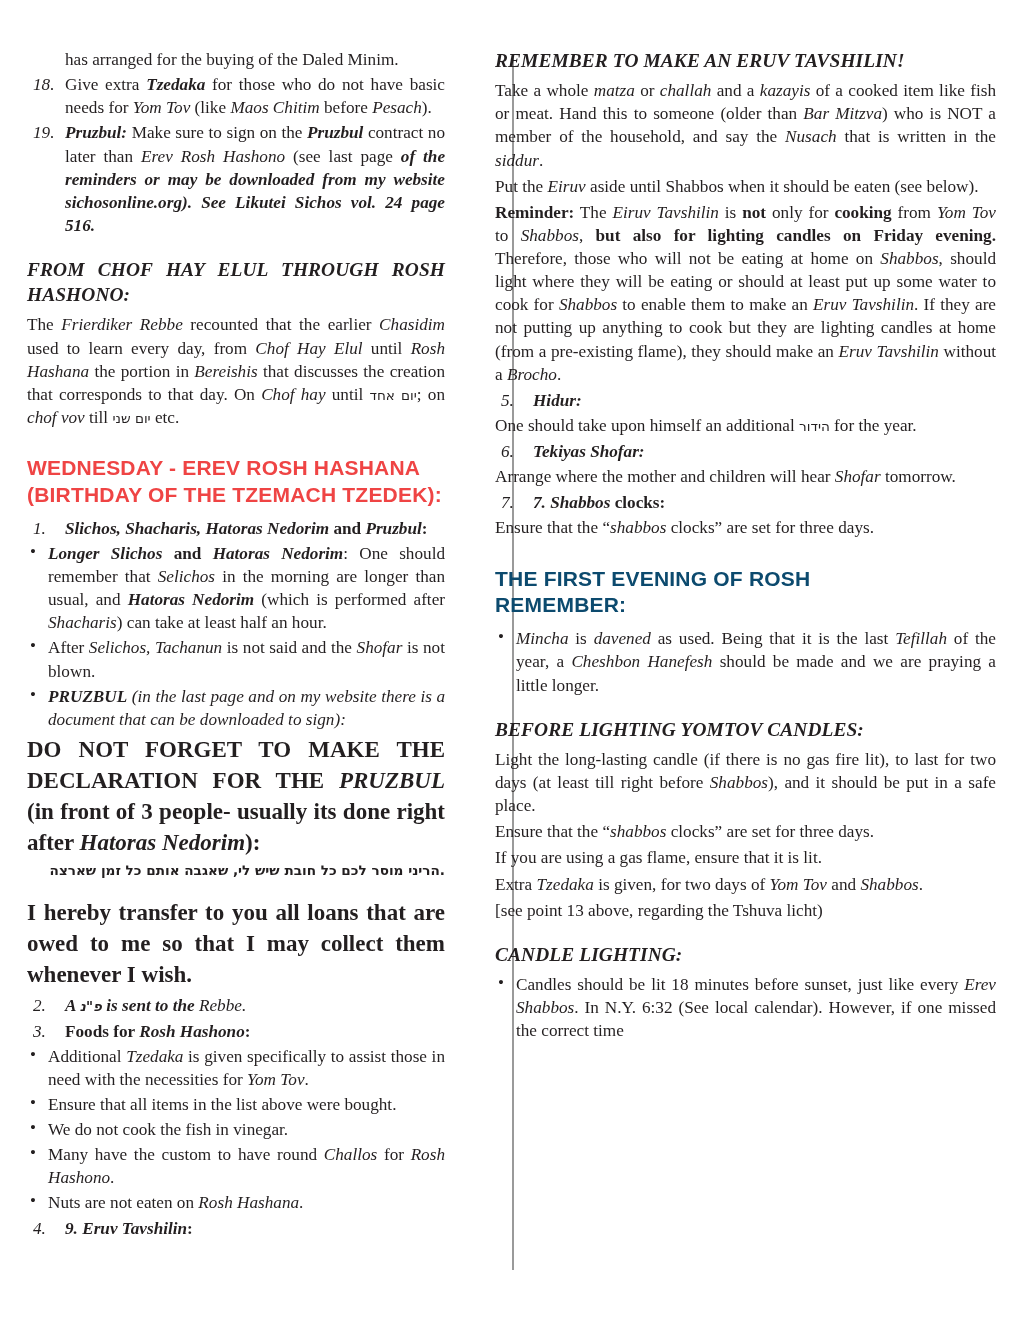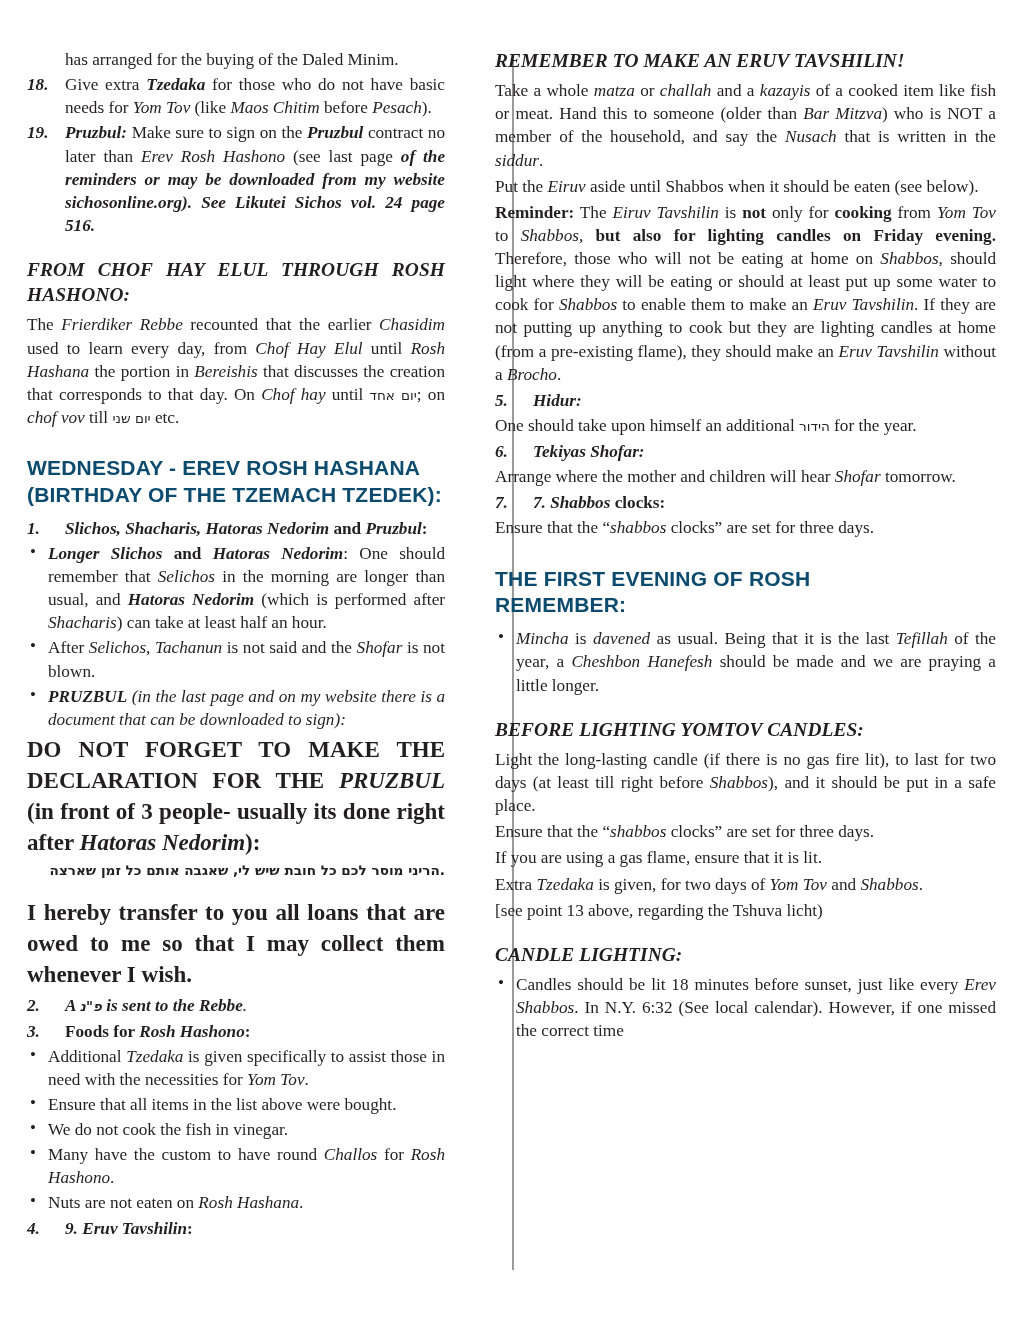--- a/index.html
+++ b/index.html
@@ -70,23 +70,23 @@
   .numitem {
     position: relative;
     padding-left: 38px;
     margin: 0 0 2px 0;
     font-size: 17.2px;
     line-height: 1.345;
     text-align: justify;
   }
   .numitem > .num {
     position: absolute;
-    left: 0;
+    left: 6px;
     top: 0;
-    font-weight: bold;
+    font-weight: normal;
     font-style: italic;
     width: 32px;
   }
 
   
   .cont {
     padding-left: 38px;
     margin: 0 0 2px 0;
     font-size: 17.2px;
     line-height: 1.345;
@@ -187,21 +187,21 @@
 
       <div class="numitem">
         <span class="num">19.</span>
         <span><span class="bi">Pruzbul:</span><span> Make sure to sign on the </span><span class="bi">Pruzbul</span><span> contract no later than </span><span class="ital">Erev Rosh Hashono</span><span> (see last page </span><span class="bi">of the reminders or may be downloaded from my website sichosonline.org). See Likutei Sichos vol. 24 page 516.</span></span>
       </div>
 
       <div class="head-black">FROM CHOF HAY ELUL THROUGH ROSH HASHONO:</div>
 
       <p class="para"><span>The </span><span class="ital">Frierdiker Rebbe</span><span> recounted that the earlier </span><span class="ital">Chasidim</span><span> used to learn every day, from </span><span class="ital">Chof Hay Elul</span><span> until </span><span class="ital">Rosh Hashana</span><span> the portion in </span><span class="ital">Bereishis</span><span> that discusses the creation that corresponds to that day. On </span><span class="ital">Chof hay</span><span> until </span><span class="hebrew-inline">יום אחד</span><span>; on </span><span class="ital">chof vov</span><span> till </span><span class="hebrew-inline">יום שני</span><span> etc.</span></p>
 
-      <div class="head-orange" style="color:#0c4a6e">
+      <div class="head-orange" style="color:#ef4444">
         <span>WEDNESDAY - EREV ROSH HASHANA</span><br>
         <span>(BIRTHDAY OF THE TZEMACH TZEDEK):</span>
       </div>
 
       <div class="numitem">
         <span class="num">1.</span>
         <span><span class="bi">Slichos, Shacharis, Hatoras Nedorim</span><span class="bold"> and </span><span class="bi">Pruzbul</span><span class="bold">:</span></span>
       </div>
 
       <div class="bullet">
@@ -220,21 +220,21 @@
       </div>
 
       <p class="caps-bold"><span>DO NOT FORGET TO MAKE THE DECLARATION FOR THE </span><span class="ital">PRUZBUL</span><span> (in front of 3 people- usually its done right after </span><span class="ital">Hatoras Nedorim</span><span>):</span></p>
 
       <p class="heb-line">.הריני מוסר לכם כל חובת שיש לי, שאגבה אותם כל זמן שארצה</p>
 
       <p class="declaration">I hereby transfer to you all loans that are owed to me so that I may collect them whenever I wish.</p>
 
       <div class="numitem">
         <span class="num">2.</span>
-        <span class="bi"><span>A </span><span class="hebrew-inline" style="font-weight:bold">פ"נ</span><span> is sent to the </span><span style="font-weight:bold">Rebbe</span><span style="font-weight:normal">.</span></span>
+        <span class="bi"><span>A </span><span class="hebrew-inline" style="font-weight:bold">פ"נ</span><span> is sent to the </span><span style="font-weight:normal">Rebbe</span><span style="font-weight:normal">.</span></span>
       </div>
 
       <div class="numitem">
         <span class="num">3.</span>
         <span class="bold"><span>Foods for </span><span class="bi">Rosh Hashono</span><span>:</span></span>
       </div>
 
       <div class="bullet">
         <span class="dot">•</span>
         <span><span>Additional </span><span class="ital">Tzedaka</span><span> is given specifically to assist those in need with the necessities for </span><span class="ital">Yom Tov</span><span>.</span></span>
@@ -295,21 +295,21 @@
       </div>
       <p class="para"><span>Ensure that the “</span><span class="ital">shabbos</span><span> clocks” are set for three days.</span></p>
 
       <div class="head-orange" style="color:#0c4a6e">
         <span>THE FIRST EVENING OF ROSH</span><br>
         <span>REMEMBER:</span>
       </div>
 
       <div class="bullet">
         <span class="dot">•</span>
-        <span><span class="ital">Mincha</span><span> is </span><span class="ital">davened</span><span> as usual. Being that it is the last </span><span class="ital">Tefillah</span><span> of the year, a </span><span class="ital">Cheshbon   Hanefesh</span><span> should be made and we are praying a little longer.</span></span>
+        <span><span class="ital">Mincha</span><span> is </span><span class="ital">davened</span><span> as used. Being that it is the last </span><span class="ital">Tefillah</span><span> of the year, a </span><span class="ital">Cheshbon   Hanefesh</span><span> should be made and we are praying a little longer.</span></span>
       </div>
 
       <div class="head-black nojust">BEFORE LIGHTING YOMTOV CANDLES:</div>
 
       <p class="para"><span>Light the long-lasting candle (if there is no gas fire lit), to last for two days (at least till right before </span><span class="ital">Shabbos</span><span>), and it should be put in a safe place.</span></p>
 
       <p class="para"><span>Ensure that the “</span><span class="ital">shabbos</span><span> clocks” are set for three days.</span></p>
 
       <p class="para">If you are using a gas flame, ensure that it is lit.</p>
 

